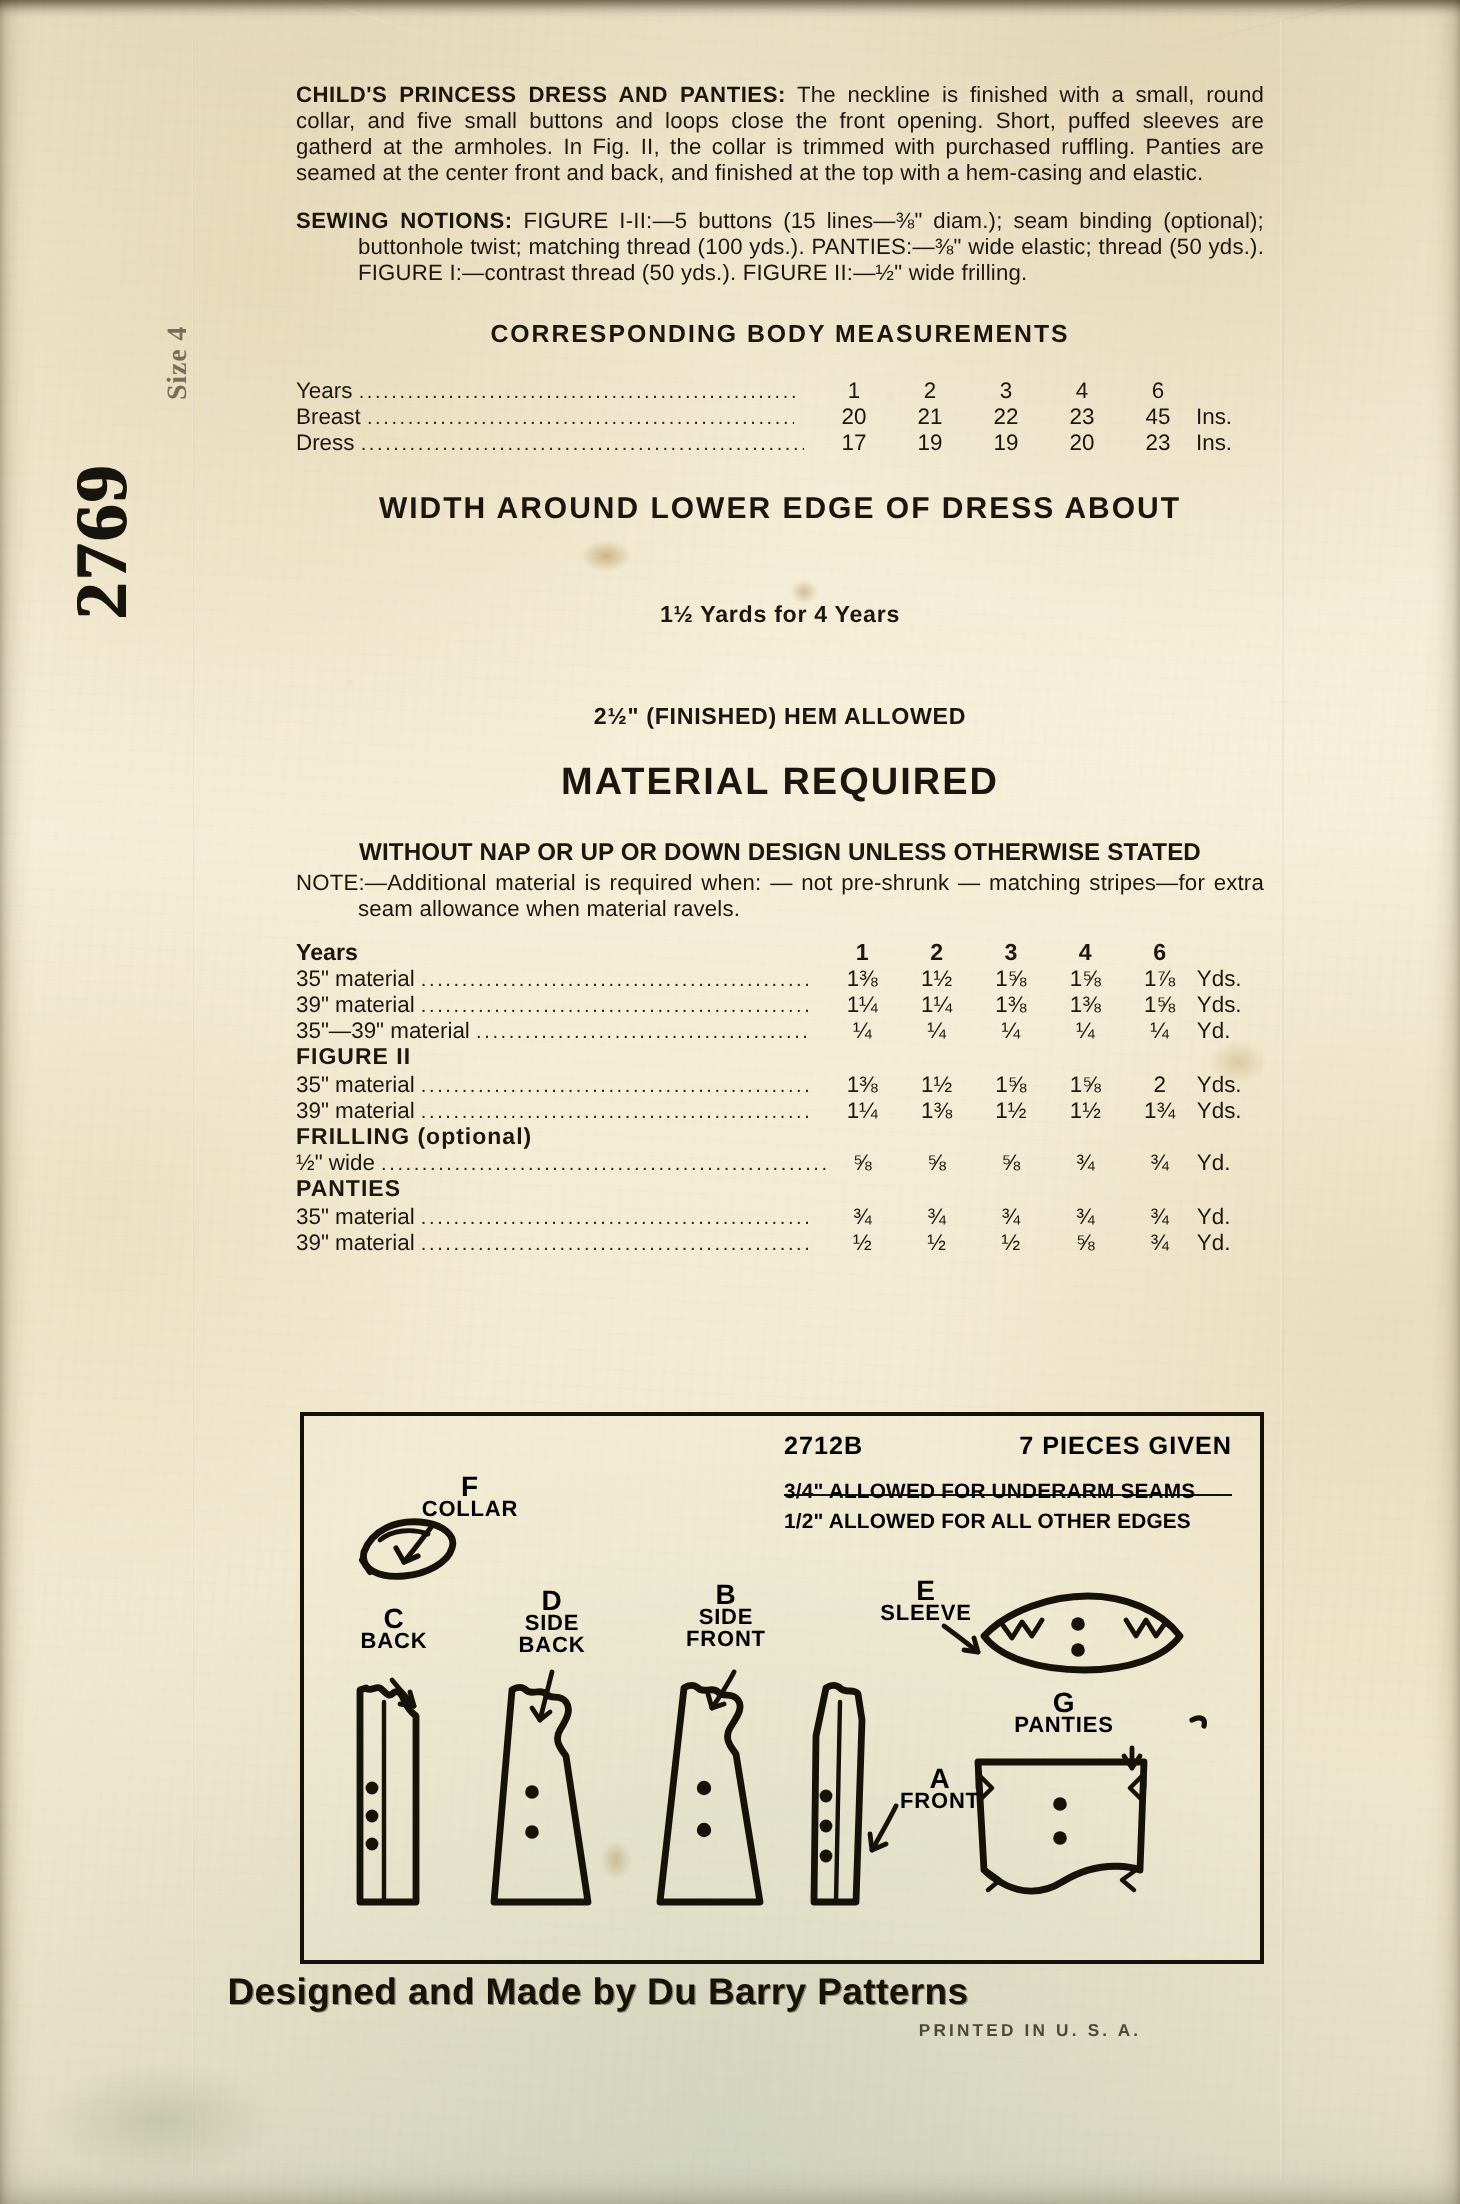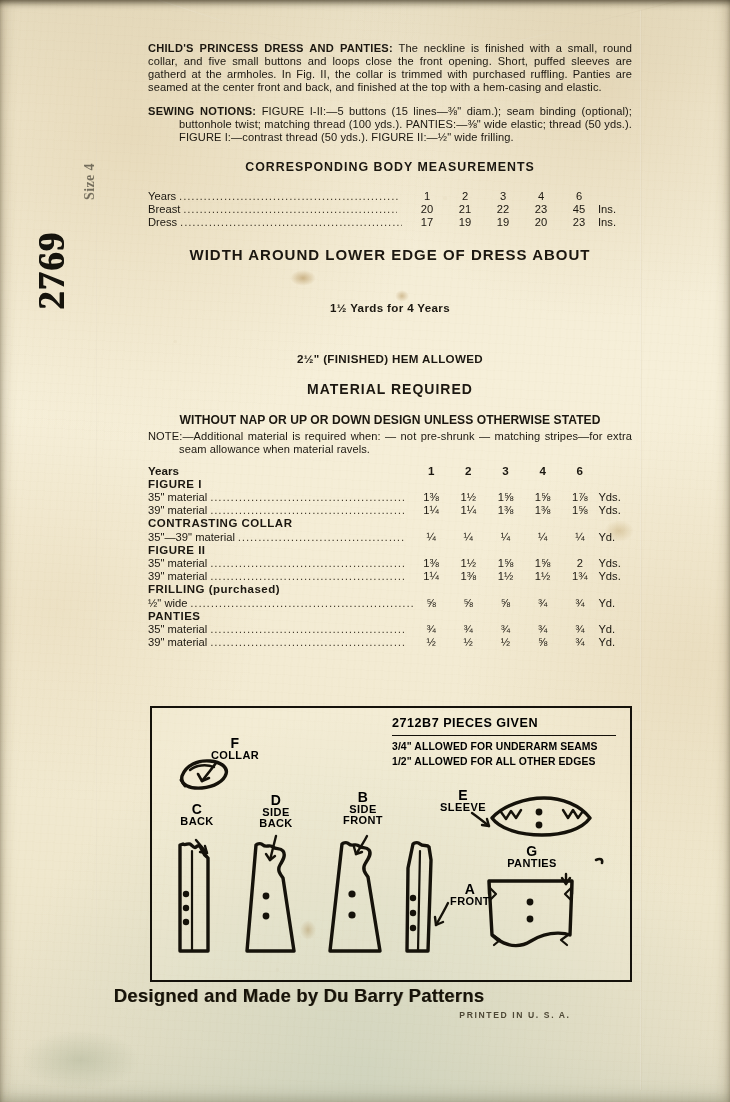--- a/index.html
+++ b/index.html
@@ -56,21 +56,21 @@
   }
   p.para.ind{padding-left:31px;text-indent:-31px;}
   b.lead{font-weight:bold;letter-spacing:.25px;}
 
   h2.center{
     margin:16px;text-align:center;font-weight:bold;letter-spacing:1.0px;
   }
   .h-body{font-size:12.4px;margin-top:3px;margin-bottom:3px;}
   .h-width{font-size:15px;letter-spacing:1.3px;}
   .h-sub{font-size:11.6px;font-weight:bold;letter-spacing:.35px;text-align:center;margin-top:38px;}
-  .h-matreq{font-size:14px;letter-spacing:1.15px;margin-top:9px;margin-bottom:4px;}
+  .h-matreq{font-size:19px;letter-spacing:1.15px;margin-top:9px;margin-bottom:4px;}
   .h-nonap{font-size:12.1px;font-weight:bold;letter-spacing:.05px;text-align:center;margin:0 0 3px 0;}
 
   
   table.tbl{width:100%;border-collapse:collapse;font-size:11.2px;}
   table.tbl td{padding:0;vertical-align:bottom;line-height:13.2px;white-space:nowrap;}
   td.lbl{text-align:left;position:relative;}
   td.num{text-align:center;width:38px;}
   td.unit{text-align:left;width:34px;padding-left:7px;}
   .dots{
     display:inline-block;
@@ -84,22 +84,22 @@
   td.sect{font-weight:bold;letter-spacing:.5px;font-size:11.5px;padding-top:2px;}
   .lblname{font-weight:normal;}
 
   
   #diagbox{
     position:absolute;left:150px;top:706px;width:478px;height:272px;
     border:2.2px solid #14110a;background:rgba(255,252,238,.12);
   }
   .dg-code{
     position:absolute;left:240px;top:8px;width:224px;
-    border-bottom:1.8px solid #14110a;padding-bottom:5px;
-    display:flex;
+    border-bottom:1.8px solid #14110a;padding-bottom:17px;
+    display:flex;justify-content:space-between;
     font-size:12.6px;font-weight:bold;letter-spacing:.5px;
   }
   .dg-note{position:absolute;left:240px;font-size:10.4px;font-weight:bold;letter-spacing:.1px;}
   .dg-note.n1{top:33px;}
   .dg-note.n2{top:48px;}
 
   .plabel{position:absolute;font-weight:bold;line-height:11.5px;letter-spacing:.4px;text-align:center;}
   .plabel .L{display:block;font-size:14px;}
   .plabel .N{display:block;font-size:11px;}
 
@@ -214,44 +214,38 @@
             <tr class="hdr">
               <td class="lbl"><b>Years</b></td>
               <td class="num">1</td>
               <td class="num">2</td>
               <td class="num">3</td>
               <td class="num">4</td>
               <td class="num">6</td>
               <td class="unit"></td>
             </tr>
             <tr>
-              <td colspan="7" class="sect">FIGURE I</td>
-            </tr>
-            <tr>
               <td class="lbl"><span class="lblname">35" material </span><span class="dots" style="width: 196px;">..............................................................</span></td>
               <td class="num">1⅜</td>
               <td class="num">1½</td>
               <td class="num">1⅝</td>
               <td class="num">1⅝</td>
               <td class="num">1⅞</td>
               <td class="unit">Yds.</td>
             </tr>
             <tr>
               <td class="lbl"><span class="lblname">39" material </span><span class="dots" style="width: 196px;">..............................................................</span></td>
               <td class="num">1¼</td>
               <td class="num">1¼</td>
               <td class="num">1⅜</td>
               <td class="num">1⅜</td>
               <td class="num">1⅝</td>
               <td class="unit">Yds.</td>
             </tr>
             <tr>
-              <td colspan="7" class="sect">CONTRASTING COLLAR</td>
-            </tr>
-            <tr>
               <td class="lbl"><span class="lblname">35"—39" material </span><span class="dots" style="width: 168px;">.....................................................</span></td>
               <td class="num">¼</td>
               <td class="num">¼</td>
               <td class="num">¼</td>
               <td class="num">¼</td>
               <td class="num">¼</td>
               <td class="unit">Yd.</td>
             </tr>
             <tr>
               <td colspan="7" class="sect">FIGURE II</td>
@@ -268,21 +262,21 @@
             <tr>
               <td class="lbl"><span class="lblname">39" material </span><span class="dots" style="width: 196px;">..............................................................</span></td>
               <td class="num">1¼</td>
               <td class="num">1⅜</td>
               <td class="num">1½</td>
               <td class="num">1½</td>
               <td class="num">1¾</td>
               <td class="unit">Yds.</td>
             </tr>
             <tr>
-              <td colspan="7" class="sect">FRILLING  (purchased)</td>
+              <td colspan="7" class="sect">FRILLING  (optional)</td>
             </tr>
             <tr>
               <td class="lbl"><span class="lblname">½" wide </span><span class="dots" style="width: 222px;">......................................................................</span></td>
               <td class="num">⅝</td>
               <td class="num">⅝</td>
               <td class="num">⅝</td>
               <td class="num">¾</td>
               <td class="num">¾</td>
               <td class="unit">Yd.</td>
             </tr>

